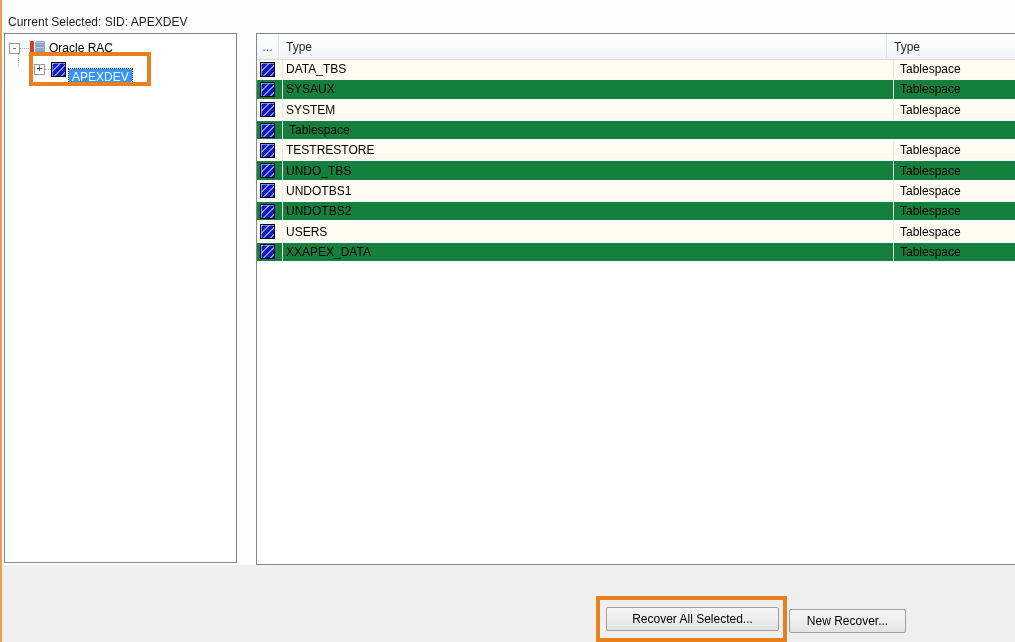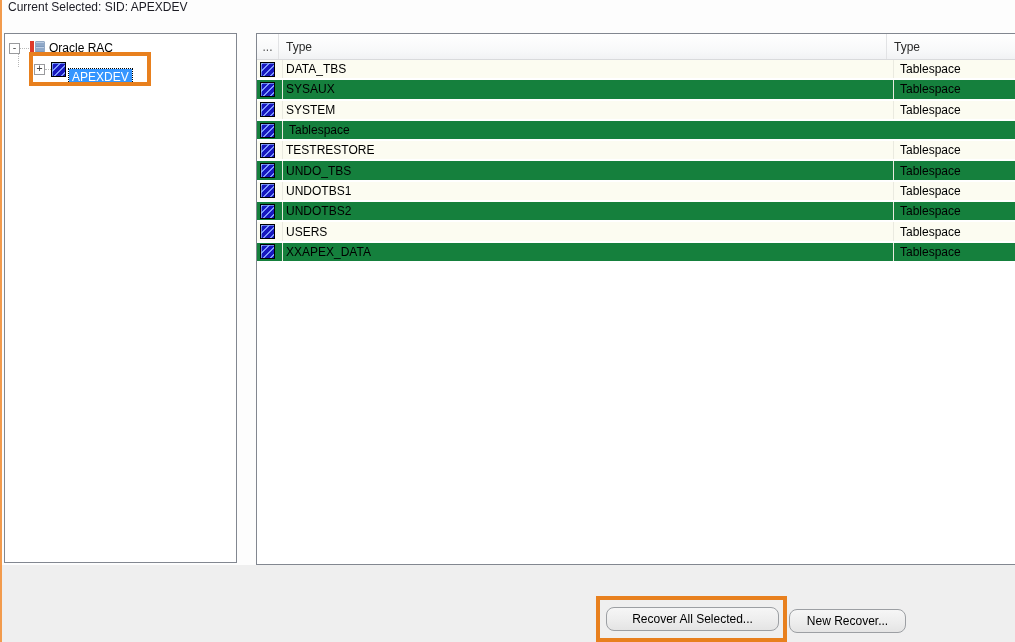--- a/index.html
+++ b/index.html
@@ -9,21 +9,21 @@
     background:#fdfdfd;
     font-family:"Liberation Sans", sans-serif;
     font-size:12px;
     color:#1b1b1b;
   }
 
   
   .left-line { position:absolute; left:0; top:0; width:2px; height:642px; background:#F29B4D; z-index:30; }
 
   
-  .top-label { position:absolute; left:8px; top:0; font-size:12px; color:#1c1c24; }
+  .top-label { position:absolute; left:8px; top:15px; font-size:12px; color:#1c1c24; }
 
   
   .tree-panel {
     position:absolute; left:4px; top:33px; width:233px; height:530px;
     background:#ffffff; border:1px solid #828790;
   }
   .tree-row { position:absolute; height:18px; display:flex; align-items:center; }
   .tree-row-root  { left:4px; top:5px; }
   .tree-row-child { left:4px; top:26px; }
   .expander {
@@ -87,21 +87,21 @@
   .lrow .cell-name { flex:0 0 611px; padding-left:3px; color:#000; height:100%; display:flex; align-items:center; border-right:1px solid #eaeae0; }
   .lrow .cell-type { flex:1 1 auto; padding-left:6px; color:#000; height:100%; display:flex; align-items:center; }
   .lrow .ts-icon { margin-right:0; }
 
   
   .bottom-bar { position:absolute; left:0; top:565px; width:1015px; height:77px; background:#EFEFEF; }
 
   .btn {
     position:absolute; height:24px;
     background:linear-gradient(#f6f6f6,#ededed 55%,#e4e4e4);
-    border:1px solid #9c9fa3; border-radius:8px;
+    border:1px solid #9c9fa3; border-radius:2px;
     font-family:"Liberation Sans", sans-serif; font-size:12px; color:#000;
     text-align:center; cursor:pointer;
   }
   .btn-recover { left:606px; top:607px; width:173px; }
   .btn-browse  { left:789px; top:609px; width:117px; }
 </style>
 </head>
 <body>
 
 <div class="left-line"></div>

